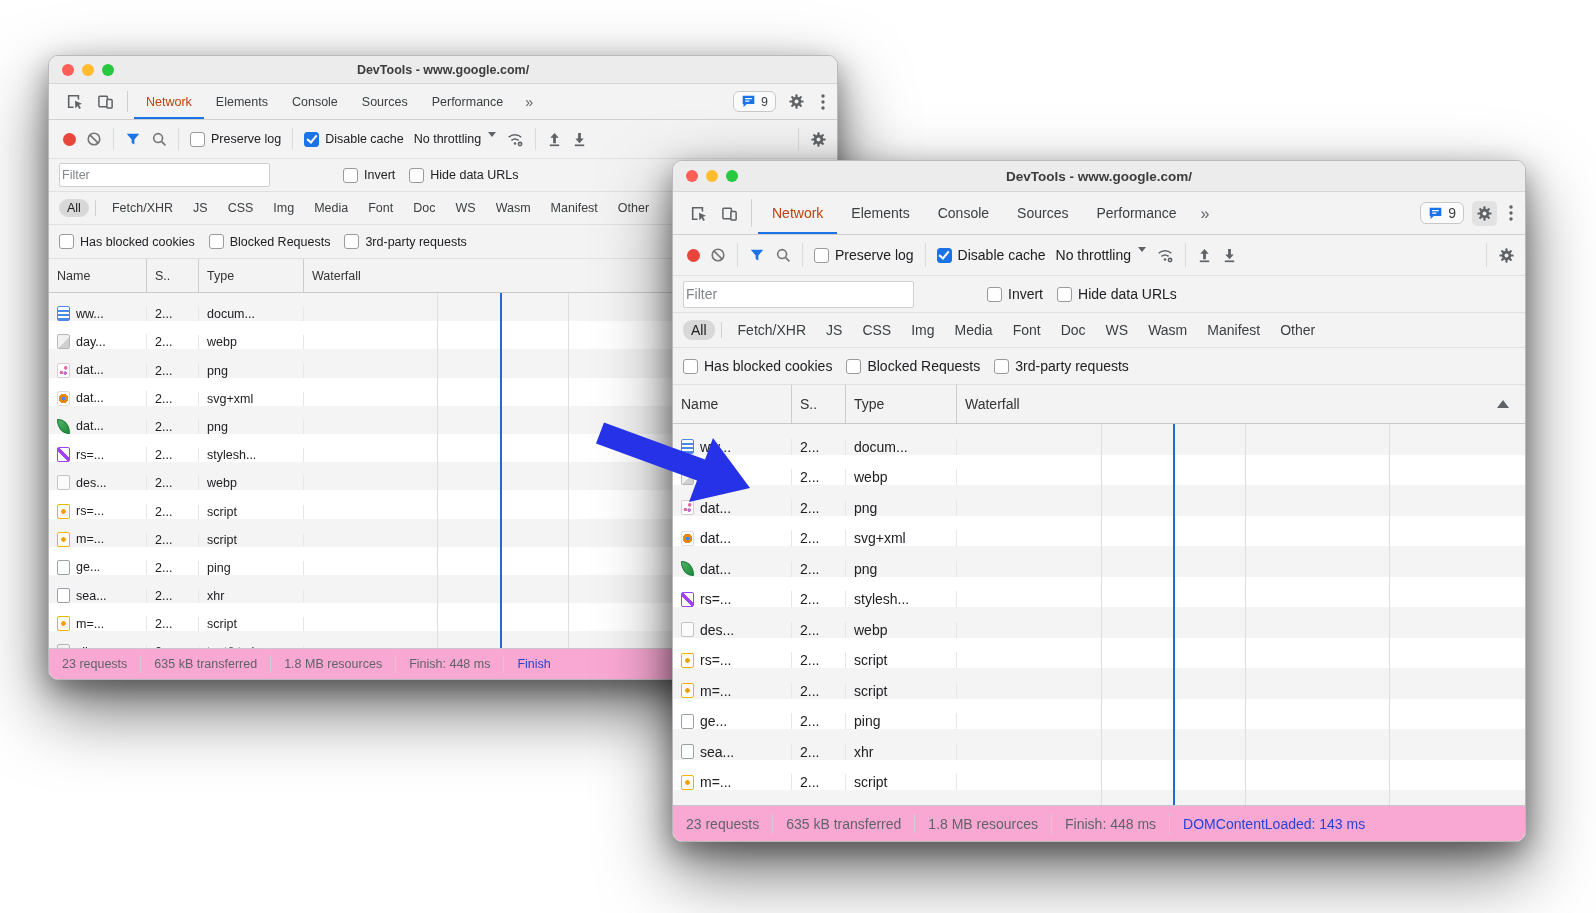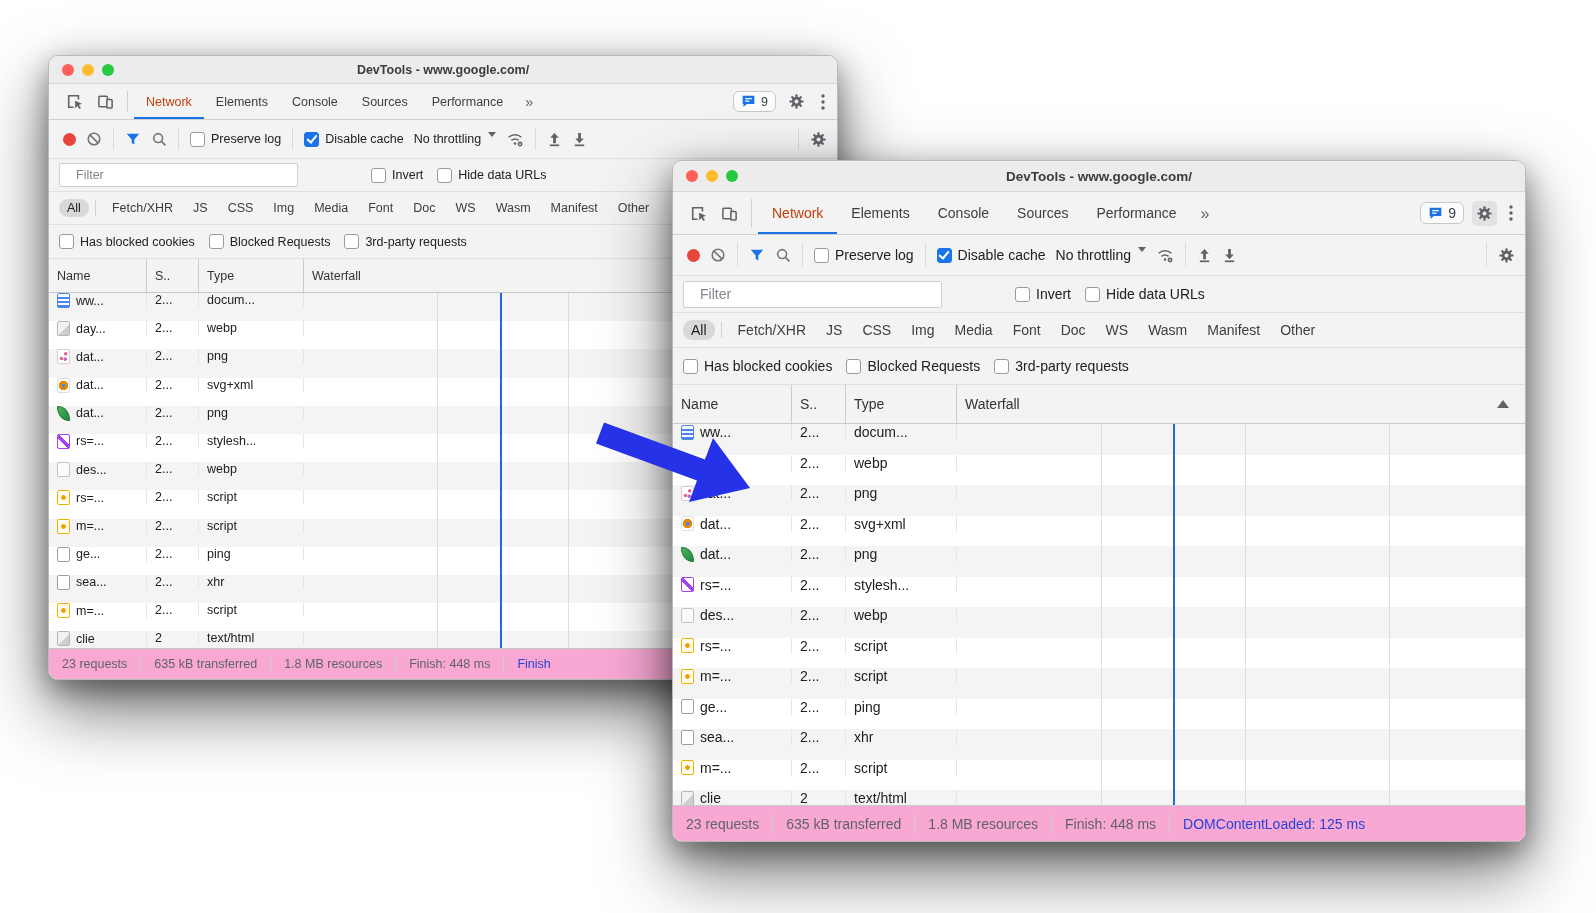--- a/index.html
+++ b/index.html
@@ -61,21 +61,21 @@
     border-top:5px solid #5f6368}
   .toolbar .spacer{flex:1}
 
   
   .filterrow,.chiprow,.checkrow{background:#f3f3f3;border-bottom:1px solid #e0e0e0;flex:none;
     display:flex;align-items:center;gap:14px;padding:0 10px}
   .back .filterrow{height:32px}.front .filterrow{height:36px}
   .back .chiprow{height:32px}.front .chiprow{height:34px}
   .back .checkrow{height:33px}.front .checkrow{height:36px}
   .filterrow input{border:1px solid #cfcfcf;border-radius:2px;background:#fff;color:#202124;
-    font:inherit;padding:2px 16px;outline:none}
+    font:inherit;padding:2px 2px;outline:none}
   .back .filterrow input{width:205px;height:18px}
   .front .filterrow input{width:225px;height:21px}
   .filterrow input::placeholder{color:#80868b}
   .filterrow .gap{width:45px}
   .chiprow{gap:0}
   .chip{padding:2px 8px;margin-right:4px;border-radius:9px;color:#3c4043;cursor:pointer;white-space:nowrap}
   .chip.active{background:#d8d8d8;color:#202124}
   .chip-div{width:1px;height:16px;background:#d0d0d0;margin:0 8px 0 2px}
 
   
@@ -83,21 +83,21 @@
   .back .thead{height:33px}.front .thead{height:38px}
   .thead .cell{display:flex;align-items:center;padding:0 8px;border-right:1px solid #ccc;cursor:pointer}
   .thead .cell-wf{flex:1;border-right:none;justify-content:space-between}
   .sortup{width:0;height:0;border-left:6px solid transparent;border-right:6px solid transparent;
     border-bottom:8px solid #5f6368;margin-right:8px;display:none}
   .sortup.show{display:block}
   .back .col-name{width:81px}.back .col-s{width:35px}.back .col-type{width:88px}
   .front .col-name{width:102px}.front .col-s{width:37px}.front .col-type{width:94px}
 
   .rowsarea{flex:1;position:relative;overflow:hidden;background:#fff}
-  .row{display:flex;align-items:flex-start}
+  .row{display:flex;align-items:flex-end}
   .back .row{height:28.2px}.front .row{height:30.5px}
   .row:nth-child(odd){background:#f4f4f4}
   .row .cell{display:flex;align-items:center;padding:0 8px;border-right:1px solid #e6e6e6;
     overflow:hidden;white-space:nowrap}
   .row .cell-wf{flex:1;border-right:none;position:relative;padding:0}
   .ricon{width:13px;height:15px;flex:none;margin-right:6px;border-radius:2px;box-sizing:border-box;position:relative}
   .ricon-doc{border:1px solid #4f87e8;background:linear-gradient(#fff 0 3px,#4f87e8 3px 5px,#fff 5px 7px,#4f87e8 7px 9px,#fff 9px 11px,#4f87e8 11px 13px,#fff 13px)}
   .ricon-thumb{border:1px solid #b5b5b5;background:linear-gradient(135deg,#f1f1f1 55%,#cfcfcf 55%)}
   .ricon-scatter{border:1px solid #e0c9d6;background:radial-gradient(circle at 30% 65%,#e06ba0 0 1.5px,transparent 2px),radial-gradient(circle at 70% 30%,#e06ba0 0 1.5px,transparent 2px),radial-gradient(circle at 65% 70%,#c06bd0 0 1.5px,transparent 2px),#fff}
   .ricon-media{border:1px solid #ddd;background:radial-gradient(circle at 50% 50%,#4285f4 0 2px,#ea8600 2px 4.5px,#fff 4.5px)}
@@ -868,18 +868,18 @@
       <div class="vline " style="left: 572px;"></div>
       <div class="vline " style="left: 716px;"></div>
       <div class="vline dcl" style="left: 500px;"></div>
     </div>
 
     <div class="statusbar">
       <span class="sb-item">23 requests</span>
       <span class="sb-item">635 kB transferred</span>
       <span class="sb-item">1.8 MB resources</span>
       <span class="sb-item">Finish: 448 ms</span>
-      <span class="sb-item sb-link">DOMContentLoaded: 125 ms</span>
+      <span class="sb-item sb-link">DOMContentLoaded: 143 ms</span>
     </div>
   </div>
 <svg class="arrow-layer" width="1596" height="913" viewBox="0 0 1596 913">
   <polygon points="604,422.5 705,459.5 713,438 750,488 689,502 697,480.5 596,443.5" fill="#2532e8"></polygon>
 </svg>
 
 </body></html>

